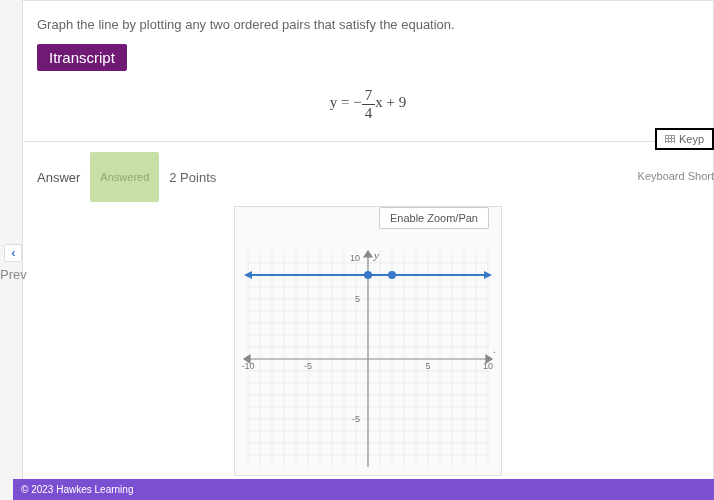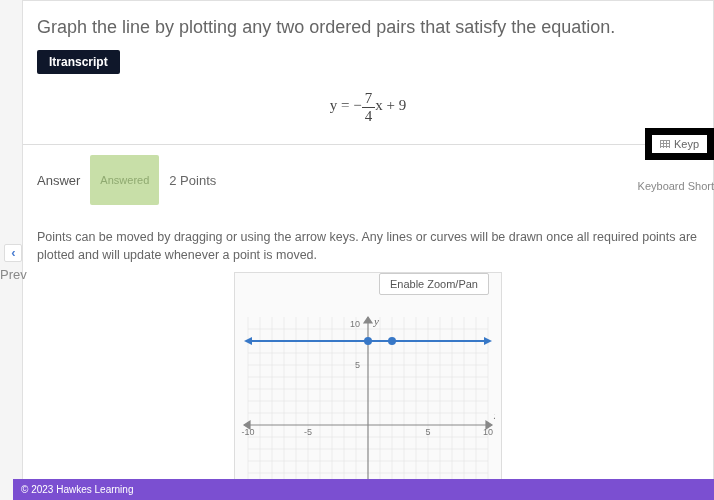--- a/index.html
+++ b/index.html
@@ -1,30 +1,30 @@
 <!DOCTYPE html>
 <html><head>
   <meta charset="utf-8">
   <style>
     * { box-sizing: border-box; margin: 0; padding: 0; }
     body { font-family: Arial, sans-serif; font-size: 13px; color: #555; background: #f5f5f5; width: 714px; height: 500px; overflow: hidden; position: relative; }
     .main-panel { background: #fff; margin: 0 0 0 22px; padding: 10px 14px; border: 1px solid #e0e0e0; min-height: 475px; }
-    .question-text { color: #666; font-size: 18px; margin-bottom: 12px; padding-top: 6px; }
-    .transcript-btn { background: #0f172a; color: #fff; border: none; padding: 5px 12px; font-size: 12px; font-weight: bold; border-radius: 2px; cursor: pointer; }
+    .question-text { color: #666; font-size: 13px; margin-bottom: 12px; padding-top: 6px; }
+    .transcript-btn { background: #701a75; color: #fff; border: none; padding: 5px 12px; font-size: 15px; font-weight: normal; border-radius: 2px; cursor: pointer; }
     .equation { text-align: center; margin: 16px 0 20px 0; font-family: 'Times New Roman', serif; font-size: 15px; color: #444; }
     .equation .frac { display: inline-block; vertical-align: middle; text-align: center; line-height: 1.1; }
     .equation .frac .num { display: block; border-bottom: 1px solid #444; padding: 0 3px; }
     .equation .frac .den { display: block; padding: 0 3px; }
     .divider { border-top: 1px solid #ddd; margin: 0 -14px 10px -14px; }
     .answer-row { display: flex; align-items: center; gap: 10px; margin-bottom: 4px; }
     .answer-label { font-size: 13px; color: #555; font-weight: 500; }
     .answered-chip { background: #c8dfa8; color: #8fa970; padding: 19px 10px; font-size: 11px; border-radius: 2px; }
     .points { font-size: 13px; color: #666; }
     .keypad-area { position: absolute; right: 0; top: 128px; text-align: right; }
-    .keypad-btn { border: 7px solid #000000; background: #fff; padding: 3px 8px; font-size: 11px; color: #666; display: inline-flex; align-items: center; gap: 4px; cursor: pointer; }
+    .keypad-btn { border: 2px solid #000000; background: #fff; padding: 3px 8px; font-size: 11px; color: #666; display: inline-flex; align-items: center; gap: 4px; cursor: pointer; }
     .keypad-btn::before { content: ""; display: inline-block; width: 10px; height: 8px; background: linear-gradient(#999 1px, transparent 1px) 0 0/3px 3px, linear-gradient(90deg,#999 1px, transparent 1px) 0 0/3px 3px; }
     .shortcut-text { font-size: 11px; color: #888; margin-top: 20px; }
     .instructions { font-size: 12.5px; color: #666; margin: 24px 0 8px 0; line-height: 1.4; }
     .graph-wrap { display: flex; justify-content: center; position: relative; }
     .graph-box { border: 1px solid #ddd; background: #fafafa; padding: 6px; width: 268px; position: relative; }
     .zoom-btn { position: absolute; top: 0; right: 12px; background: #fff; border: 1px solid #ccc; padding: 4px 10px; font-size: 11px; color: #555; cursor: pointer; border-radius: 2px; }
     .graph-svg { display: block; margin-top: 36px; }
     .prev-nav { position: absolute; left: 0; top: 244px; text-align: center; }
     .prev-chevron { display: inline-block; background: #fff; border: 1px solid #ddd; width: 18px; height: 18px; line-height: 16px; color: #4a7dd1; font-weight: bold; cursor: pointer; border-radius: 2px; }
     .prev-label { font-size: 13px; color: #888; margin-top: 5px; }
@@ -50,21 +50,20 @@
     <span class="points">2 Points</span>
   </div>
 
   <div class="keypad-area">
     <button class="keypad-btn">
         <span>Keyp</span>
       </button>
     <div class="shortcut-text">Keyboard Short</div>
   </div>
 
-  <div class="instructions">Points can be moved by dragging or using the arrow keys. Any lines or curves will be drawn once all required points are plotted and will update whenever a point is moved.</div>
 
   <div class="graph-wrap">
     <div class="graph-box">
       <button class="zoom-btn">Enable Zoom/Pan</button>
       <svg class="graph-svg" width="254" height="220">
         <g transform="translate(127,110)">
 
           <g stroke="#ddd" stroke-width="0.5">
             <line x1="-120" y1="-108" x2="-120" y2="108"></line>
               <line x1="-108" y1="-108" x2="-108" y2="108"></line>

